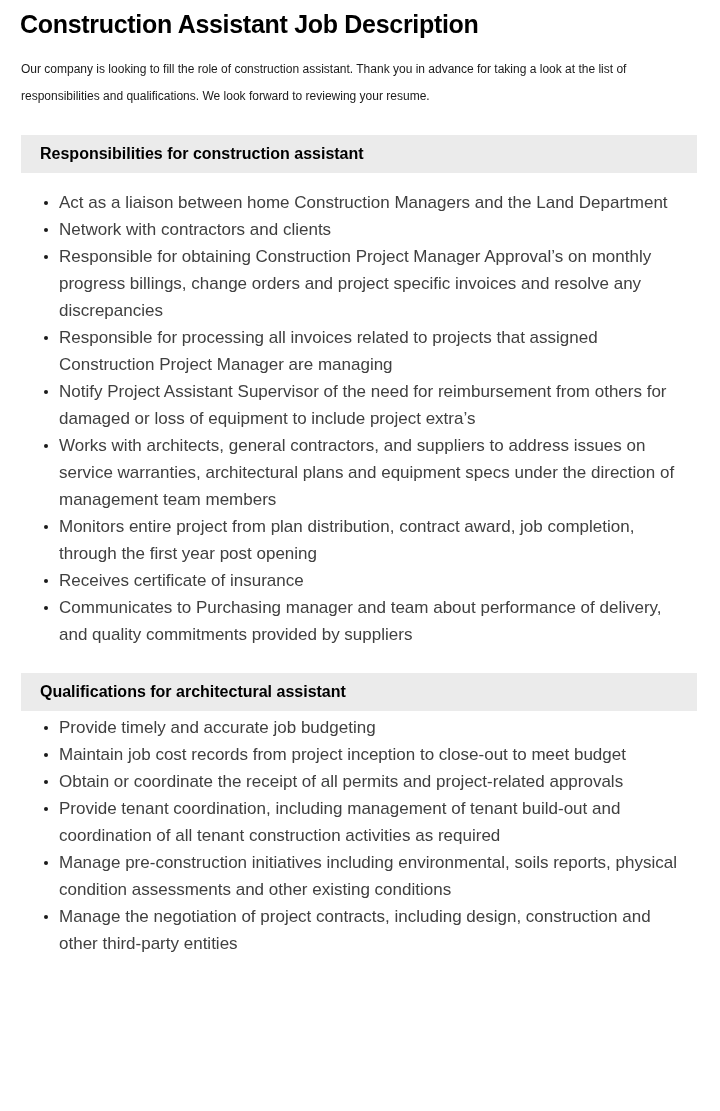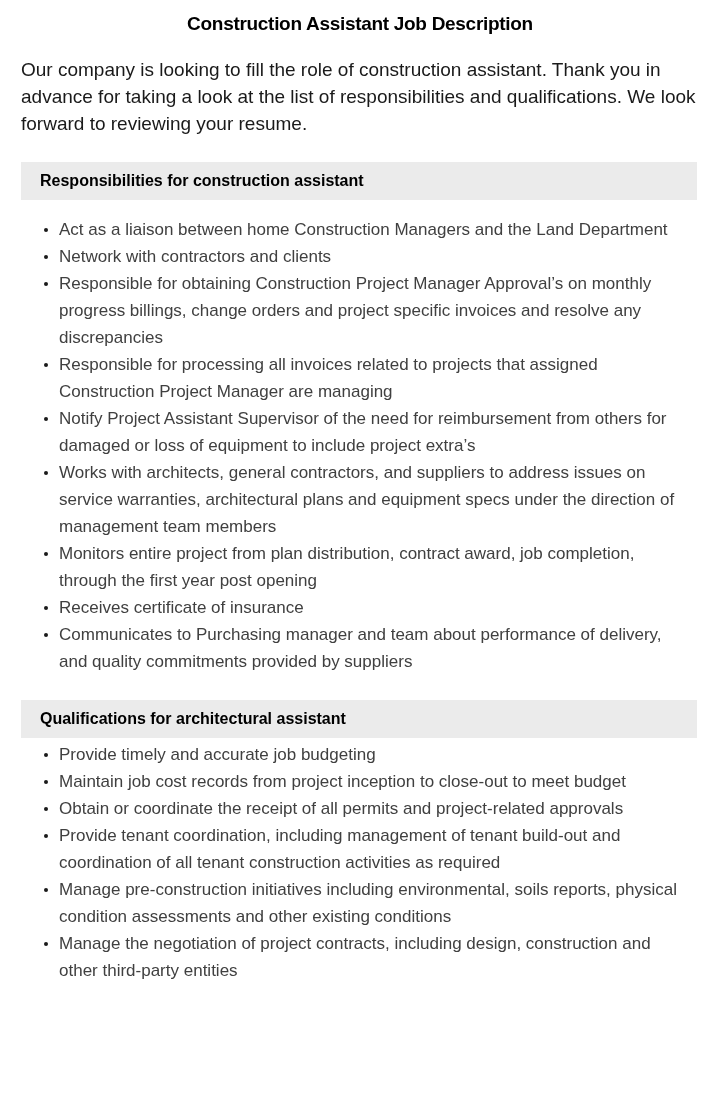--- a/index.html
+++ b/index.html
@@ -17,31 +17,31 @@
   }
   .page {
     position: relative;
     width: 720px;
     height: 1111px;
     box-sizing: border-box;
   }
   .doc-title {
     margin: 0;
     padding: 6px 20px 0 20px;
-    text-align: center;
-    font-size: 19px;
+    text-align: left;
+    font-size: 25px;
     font-weight: 700;
     letter-spacing: -0.3px;
     line-height: 36px;
     color: #000000;
   }
   .intro {
     margin: 14px 0 0 0;
     padding: 0 24px 0 21px;
-    font-size: 19px;
+    font-size: 12px;
     line-height: 27px;
     color: #1a1a1a;
   }
   .section {
     margin-top: 25px;
   }
   .section-header {
     margin: 0 23px 0 21px;
     background: #ebebeb;
     height: 38px;

